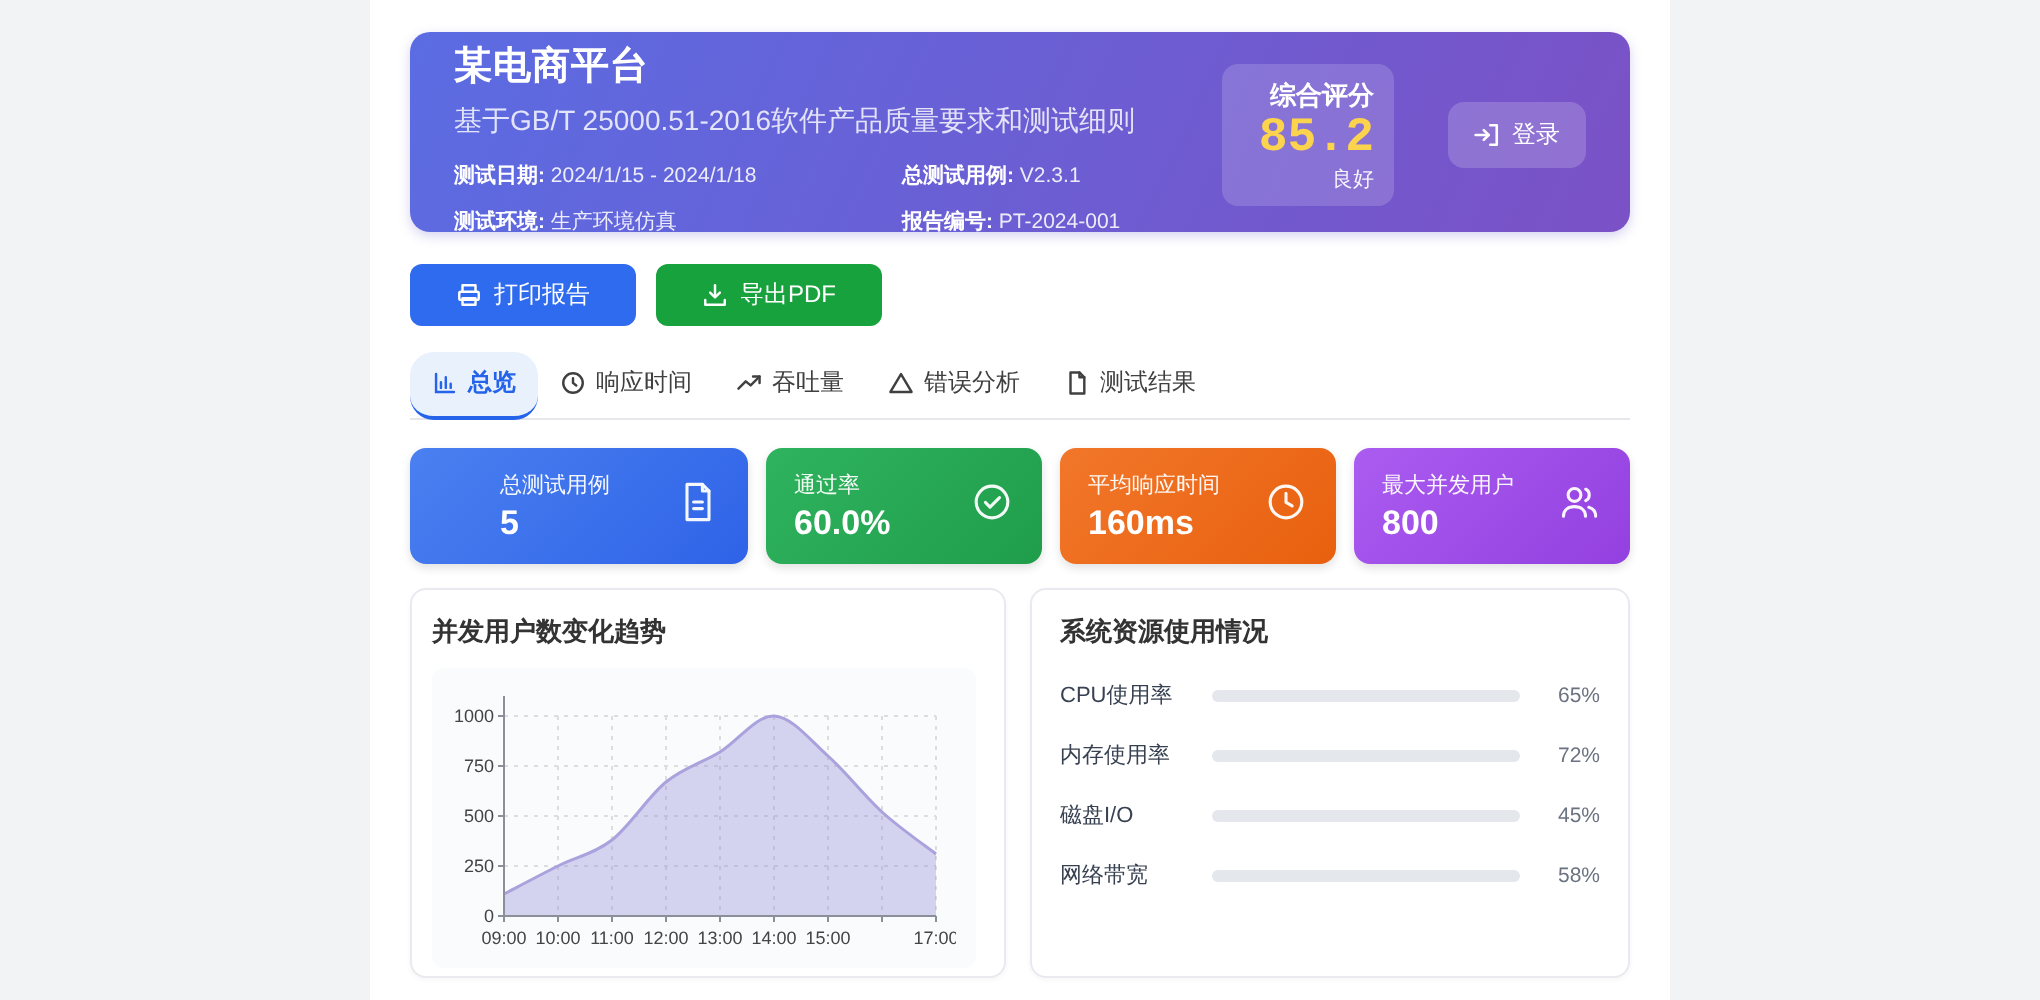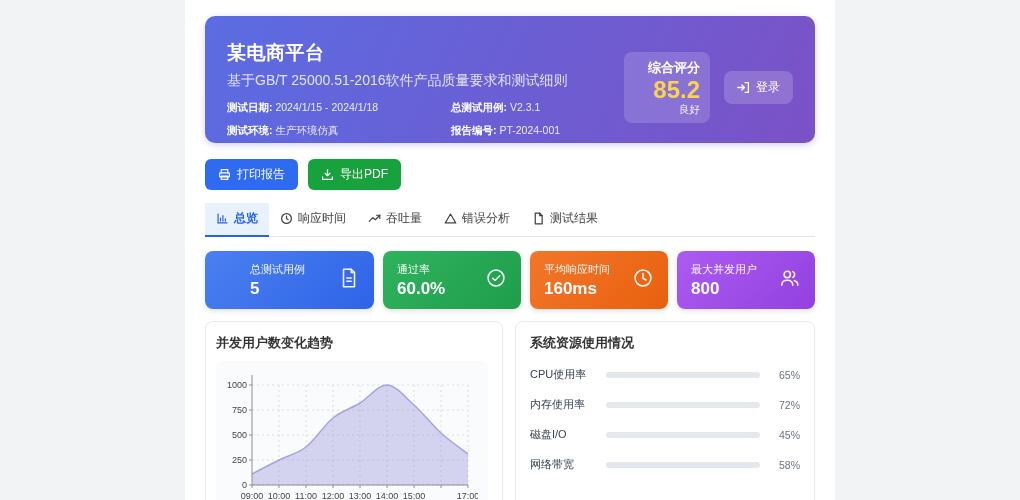--- a/index.html
+++ b/index.html
@@ -9,60 +9,61 @@
     background:#f2f3f5;
     overflow:hidden;
     color:#1f2937;
   }
   .page {
     width:650px; height:500px; margin:0 auto; background:#fff;
     padding:16px 20px 20px;
   }
   
   .header-card {
-    border-radius:10px; padding:24px 22px 14px;
+    border-radius:10px; padding:4px 22px 14px;
     display:flex; justify-content:space-between; align-items:flex-start;
-    color:#fff; height:127px;
+    color:#fff; height:100px;
     box-shadow:0 2px 6px rgba(90,80,200,.25);
   }
   .hdr-title { font-size:19px; font-weight:bold; letter-spacing:.5px; }
   .hdr-sub { font-size:14px; color:rgba(255,255,255,.82); margin-top:6px; }
   .hdr-meta { display:grid; grid-template-columns:218px auto; gap:9px 6px; margin-top:11px; font-size:10.5px; }
   .hdr-meta .m-label { font-weight:bold; color:#fff; }
   .hdr-meta .m-value { color:rgba(255,255,255,.88); }
   .hdr-right { display:flex; align-items:center; gap:14px; margin-top:12px; }
   .score-box {
     background:rgba(255,255,255,.16); border-radius:8px;
     padding:7px 10px 6px; width:86px; text-align:right;
   }
   .score-label { font-size:13px; font-weight:bold; text-align:right; }
   .score-value { font-size:24px; font-weight:bold; line-height:1.1; }
   .score-grade { font-size:10.5px; color:rgba(255,255,255,.92); }
   .login-btn {
     display:inline-flex; align-items:center; gap:6px;
     background:rgba(255,255,255,.18); color:#fff; border:none;
     border-radius:8px; padding:8px 13px; font-size:12px; cursor:pointer;
     font-family:Liberation Serif, serif;
+    margin-left:13px;
   }
   
   .toolbar { margin-top:16px; display:flex; gap:10px; }
   .btn {
     display:inline-flex; align-items:center; gap:6px; border:none; cursor:pointer;
-    color:#fff; font-size:12px; border-radius:6px; padding:7px 13px; font-family:inherit;
+    color:#fff; font-size:12px; border-radius:6px; padding:7px 23px; font-family:inherit;
   }
   .btn-print { background:#2e6bef; }
   .btn-export { background:#18a23d; }
   
   .tabs { margin-top:13px; display:flex; border-bottom:1px solid #e5e7eb; }
   .tab {
     display:inline-flex; align-items:center; gap:5px;
     font-size:12px; color:#404040; padding:7px 11px 8px; cursor:pointer;
     border-bottom:2px solid transparent; margin-bottom:-1px;
   }
-  .tab.active { color:#2563eb; background:#e9f1fd; border-bottom-color:#2563eb; font-weight:bold; }
+  .tab.active { color:#2563eb; background:#e9f1fd; border-bottom-color:#2563eb; font-weight:bold;border-radius:12px; }
   .tab svg { flex:none; }
   
   .stats { margin-top:14px; display:flex; gap:9px; }
   .stat-card {
     flex:1; border-radius:8px; color:#fff; padding:10px 14px; height:58px;
     display:flex; justify-content:space-between; align-items:center;
     box-shadow:0 2px 5px rgba(0,0,0,.12);
   }
   .stat-label { font-size:11px; color:rgba(255,255,255,.95); }
   .stat-value { font-size:17px; font-weight:bold; margin-top:2px; }
@@ -101,21 +102,21 @@
       <div class="hdr-meta">
         <div><span class="m-label">测试日期:</span> <span class="m-value">2024/1/15 - 2024/1/18</span></div>
         <div><span class="m-label">总测试用例:</span> <span class="m-value">V2.3.1</span></div>
         <div><span class="m-label">测试环境:</span> <span class="m-value">生产环境仿真</span></div>
         <div><span class="m-label">报告编号:</span> <span class="m-value">PT-2024-001</span></div>
       </div>
     </div>
     <div class="hdr-right">
       <div class="score-box">
         <div class="score-label">综合评分</div>
-        <div class="score-value" id="score-value" style="color: rgb(252, 211, 77);">85.2</div>
+        <div class="score-value" id="score-value" style="color: rgb(252, 211, 77); font-family: Liberation Mono, monospace;">85.2</div>
         <div class="score-grade">良好</div>
       </div>
       <button class="login-btn">
         <span style="display:inline-flex;">
           <svg width="13" height="13" viewBox="0 0 16 16" fill="none" stroke="#fff" stroke-width="1.6" stroke-linecap="round" stroke-linejoin="round">
               <path d="M10 2h4v12h-4"></path>
               <polyline points="6 5 9 8 6 11"></polyline>
               <line x1="9" y1="8" x2="1" y2="8"></line>
             </svg>
         </span>

